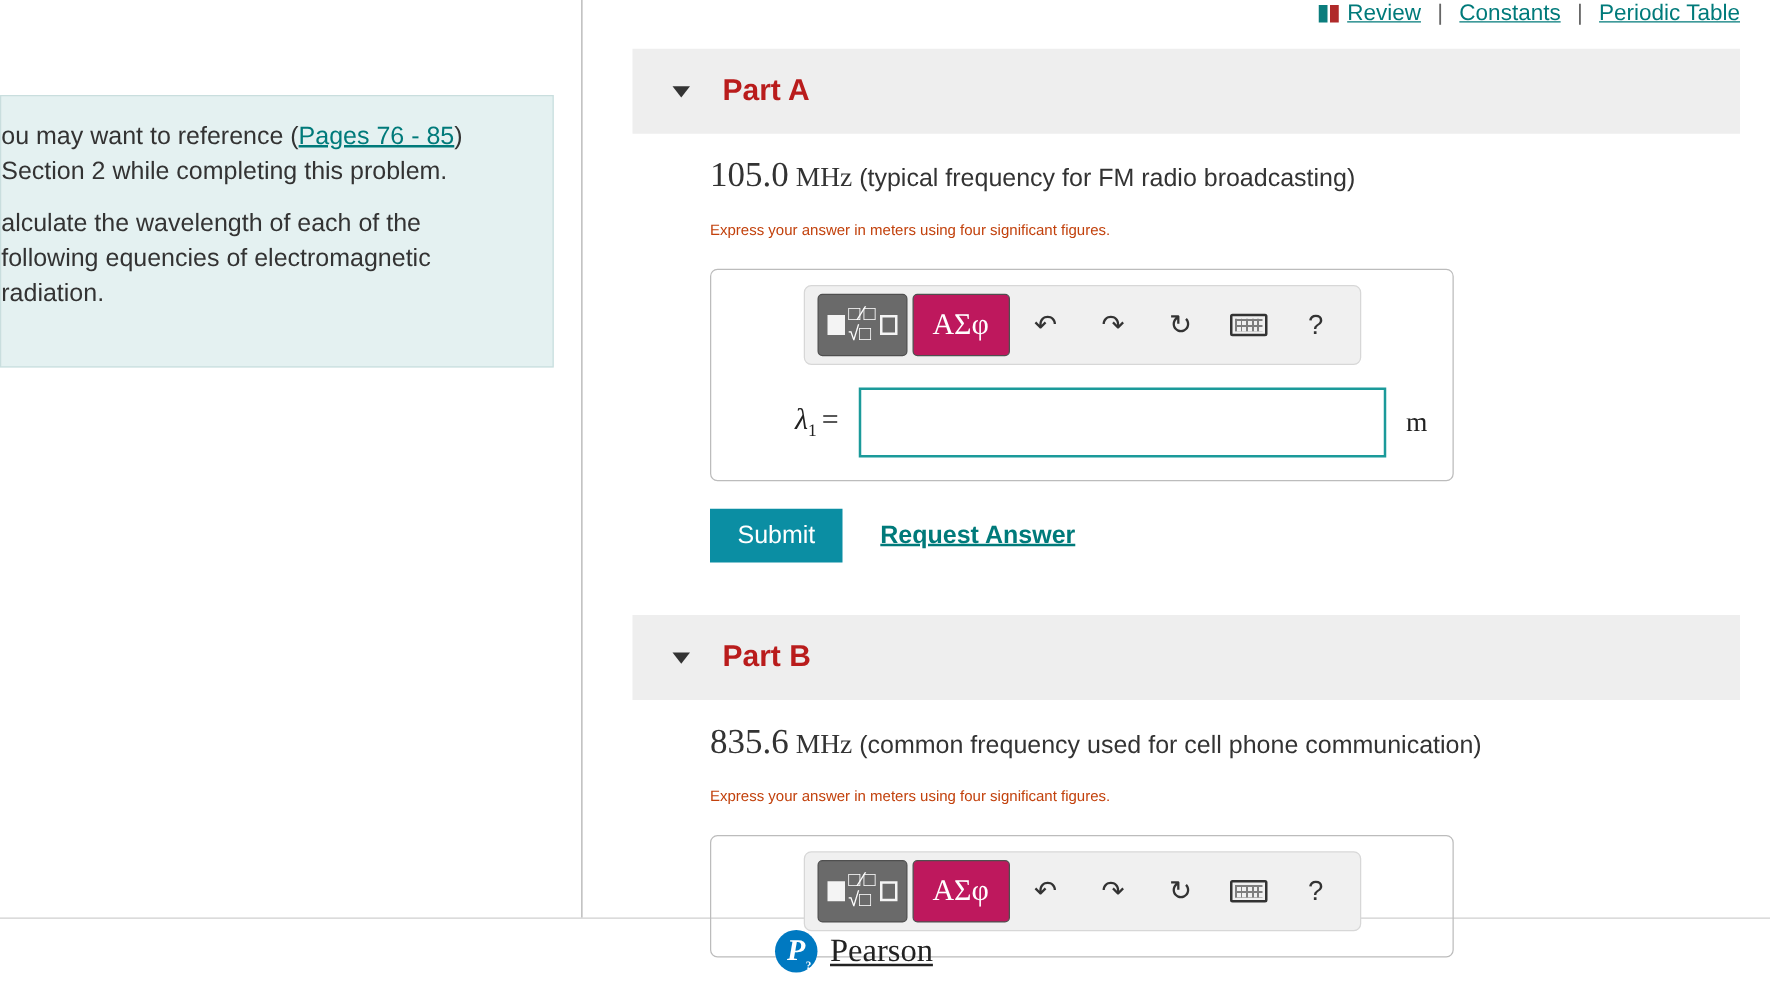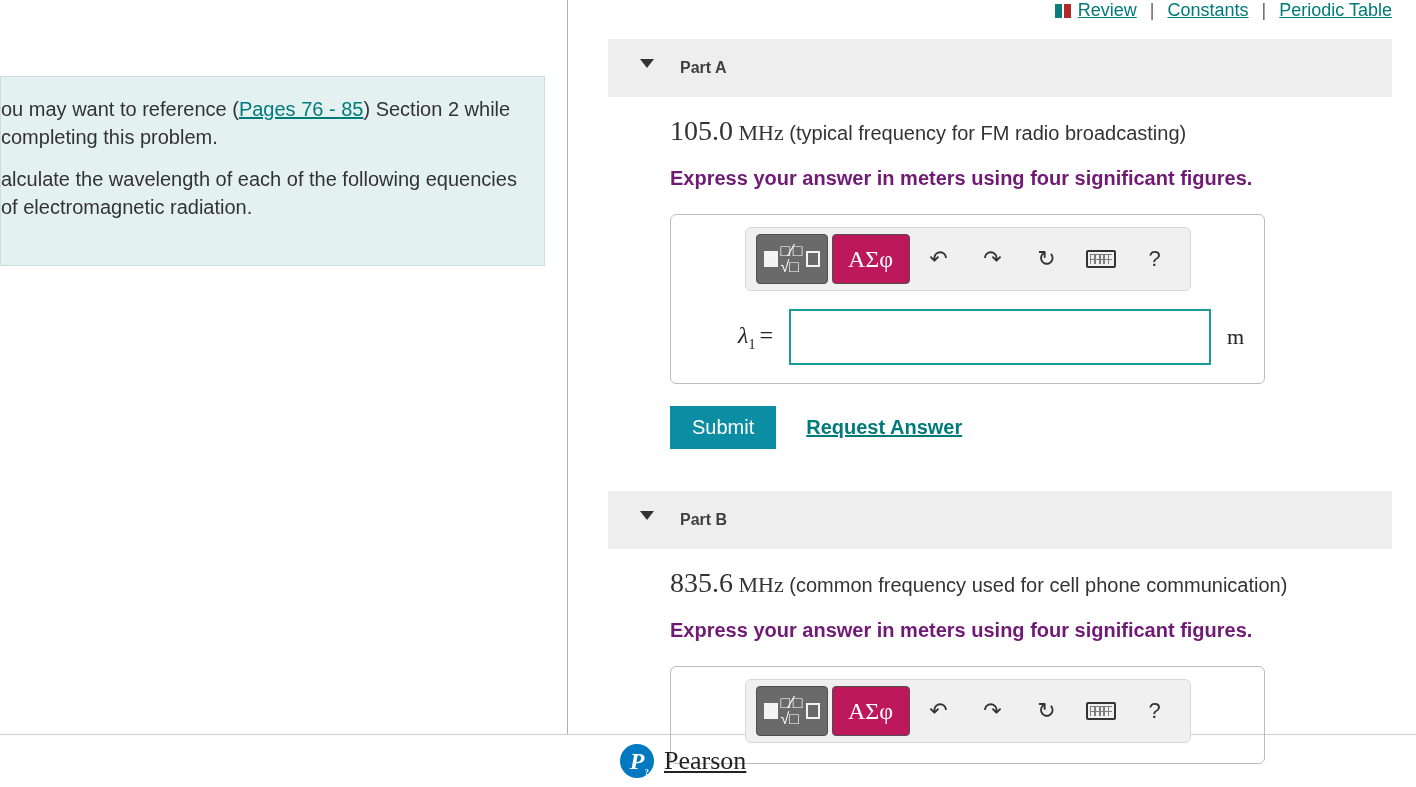--- a/index.html
+++ b/index.html
@@ -11,21 +11,21 @@
     overflow: hidden;
     width: 1416px;
     height: 787px;
     position: relative;
   }
   .layout {
     display: flex;
     height: 734px;
   }
   .left-col {
-    width: 568px;
+    width: 466px;
     padding-top: 76px;
     padding-right: 22px;
     border-right: 1px solid #b0b0b0;
     position: relative;
   }
   .info-box {
     background: #e4f1f1;
     border: 1px solid #c9dede;
     padding: 18px 24px 28px 0;
     font-size: 20px;
@@ -72,24 +72,24 @@
   .top-links a {
     color: #007a7a;
     text-decoration: underline;
     cursor: pointer;
   }
   .top-links .sep { color: #666; padding: 0 8px; }
   .part-header {
     background: #eeeeee;
     padding: 20px 32px;
     display: flex;
-    align-items: flex-start;
-    font-size: 16px;
+    align-items: center;
+    font-size: 24px;
     font-weight: bold;
-    color: #404040;
+    color: #b91c1c;
     margin-top: 14px;
   }
   .caret {
     width: 0;
     height: 0;
     border-left: 7px solid transparent;
     border-right: 7px solid transparent;
     border-top: 9px solid #333;
     margin-right: 26px;
   }
@@ -97,23 +97,23 @@
     padding: 18px 32px 28px 62px;
   }
   .qline {
     font-size: 20px;
     color: #333;
     margin-bottom: 20px;
   }
   .qline .freq-val { font-family: "Times New Roman", serif; font-size: 28px;}
   .qline .mhz { font-family: "Times New Roman", serif; font-size: 22px;}
   .instr {
-    font-size: 20px;
-    font-weight: bold;
-    color: #701a75;
+    font-size: 12px;
+    font-weight: normal;
+    color: #c2410c;
     margin-bottom: 24px;
   }
   .answer-box {
     border: 1px solid #bcbcbc;
     border-radius: 6px;
     width: 595px;
     padding: 12px 14px 18px 14px;
   }
   .toolbar {
     background: #f0f0f0;

